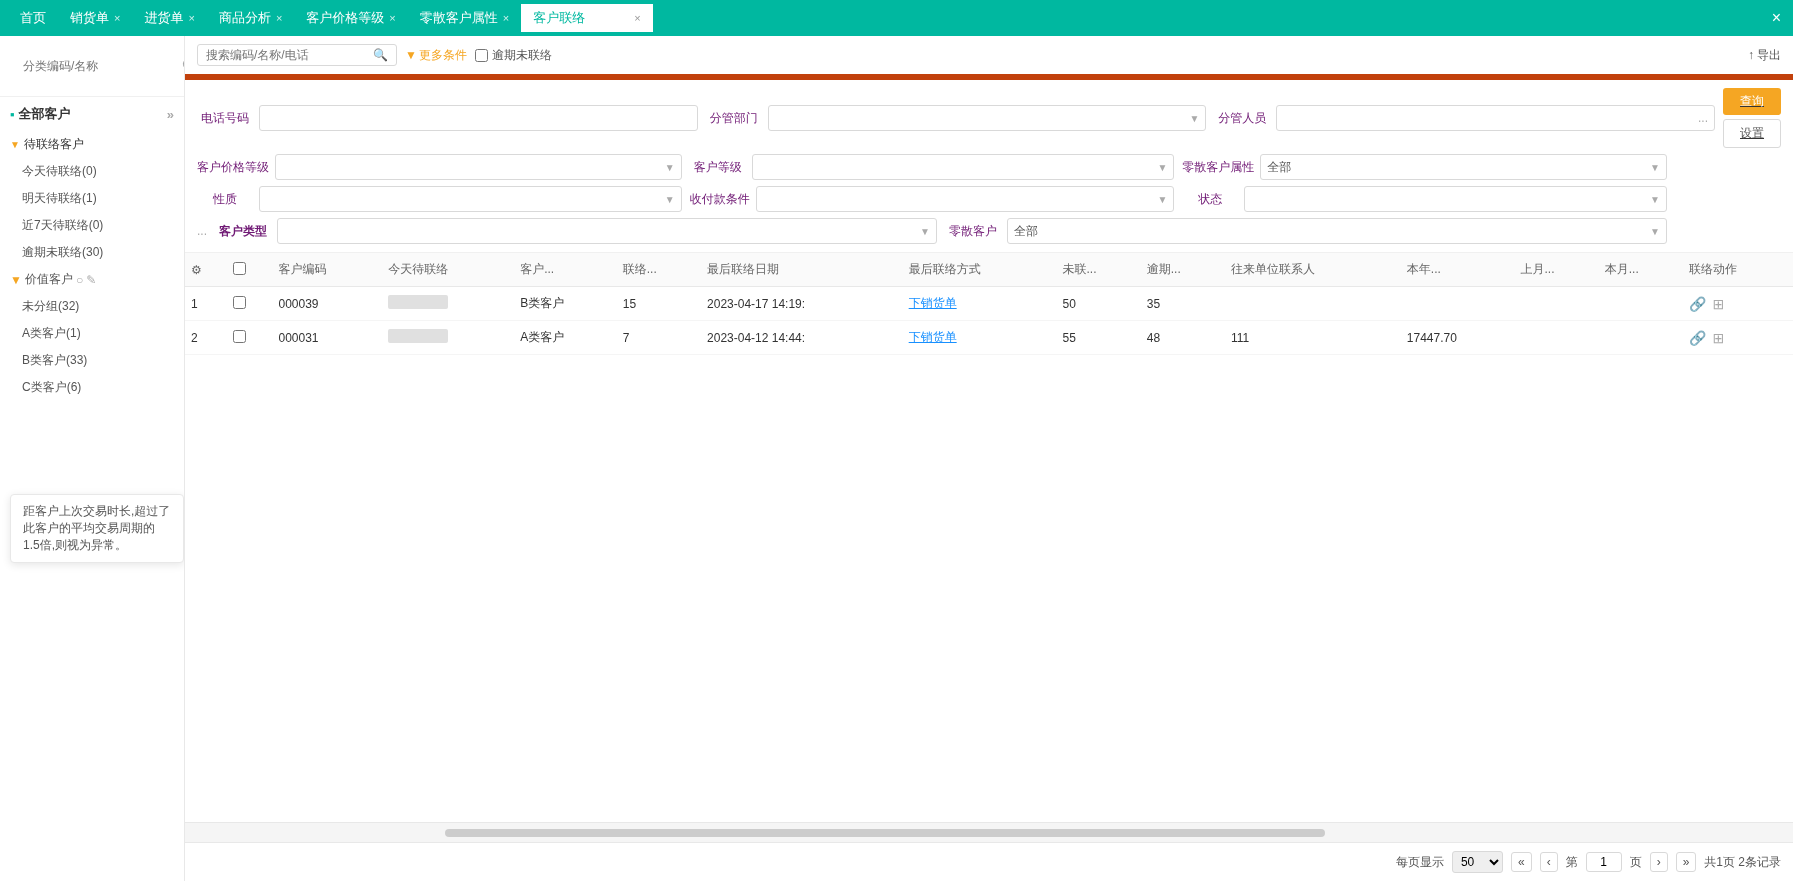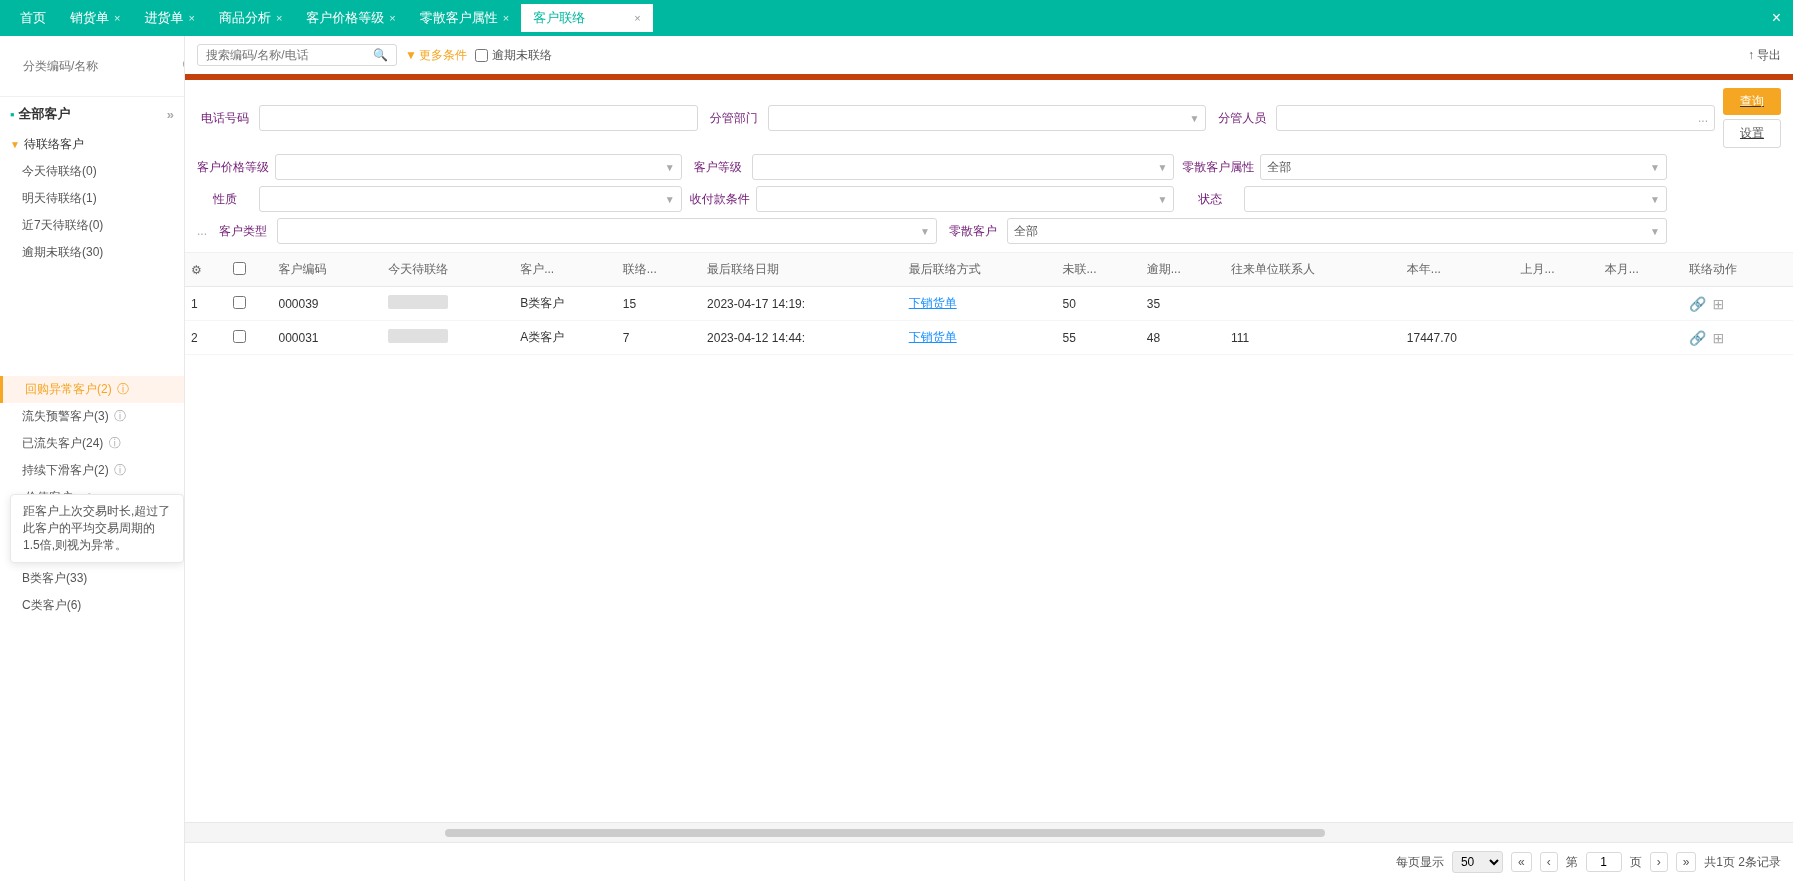--- a/index.html
+++ b/index.html
@@ -438,38 +438,20 @@
     <div class="sidebar-item">
       <span>逾期未联络(30)</span>
     </div>
 
     <div style="position:relative;">
       <div class="tooltip-box">
         <span>距客户上次交易时长,超过了此客户的平均交易周期的1.5倍,则视为异常。</span>
       </div>
     </div>
 
-    <div style="margin-top: 110px;">
-      <div class="sidebar-item active">
-        <span>回购异常客户(2)</span>
-        <span style="color:#f5a623;margin-left:2px;">ⓘ</span>
-      </div>
-      <div class="sidebar-item">
-        <span>流失预警客户(3)</span>
-        <span style="color:#aaa;margin-left:2px;">ⓘ</span>
-      </div>
-      <div class="sidebar-item">
-        <span>已流失客户(24)</span>
-        <span style="color:#aaa;margin-left:2px;">ⓘ</span>
-      </div>
-      <div class="sidebar-item">
-        <span>持续下滑客户(2)</span>
-        <span style="color:#aaa;margin-left:2px;">ⓘ</span>
-      </div>
-    </div>
 
     <div class="sidebar-value-customer">
       <span class="arrow" style="color:#f5a623;">▼</span>
       <span>价值客户</span>
       <span class="edit-icon">○</span>
       <span class="edit-icon">✎</span>
     </div>
 
     <div class="sidebar-item">
       <span>未分组(32)</span>
@@ -580,21 +562,21 @@
             <span class="arrow-down">▼</span>
           </div>
         </div>
         <div style="width:106px;"></div>
       </div>
 
       <div class="filter-row">
         <div class="filter-item" style="flex:0 0 auto;max-width:60px;">
           <span class="filter-dots">...</span>
         </div>
-        <div class="filter-item" style="flex:1;">
+        <div class="filter-item" style="flex:1;font-weight:bold;">
           <span class="filter-label">客户类型</span>
           <div class="filter-select" style="flex:1;">
             <span></span>
             <span class="arrow-down">▼</span>
           </div>
         </div>
         <div class="filter-item" style="flex:1;">
           <span class="filter-label">零散客户</span>
           <div class="filter-select" style="flex:1;">
             <span>全部</span>

